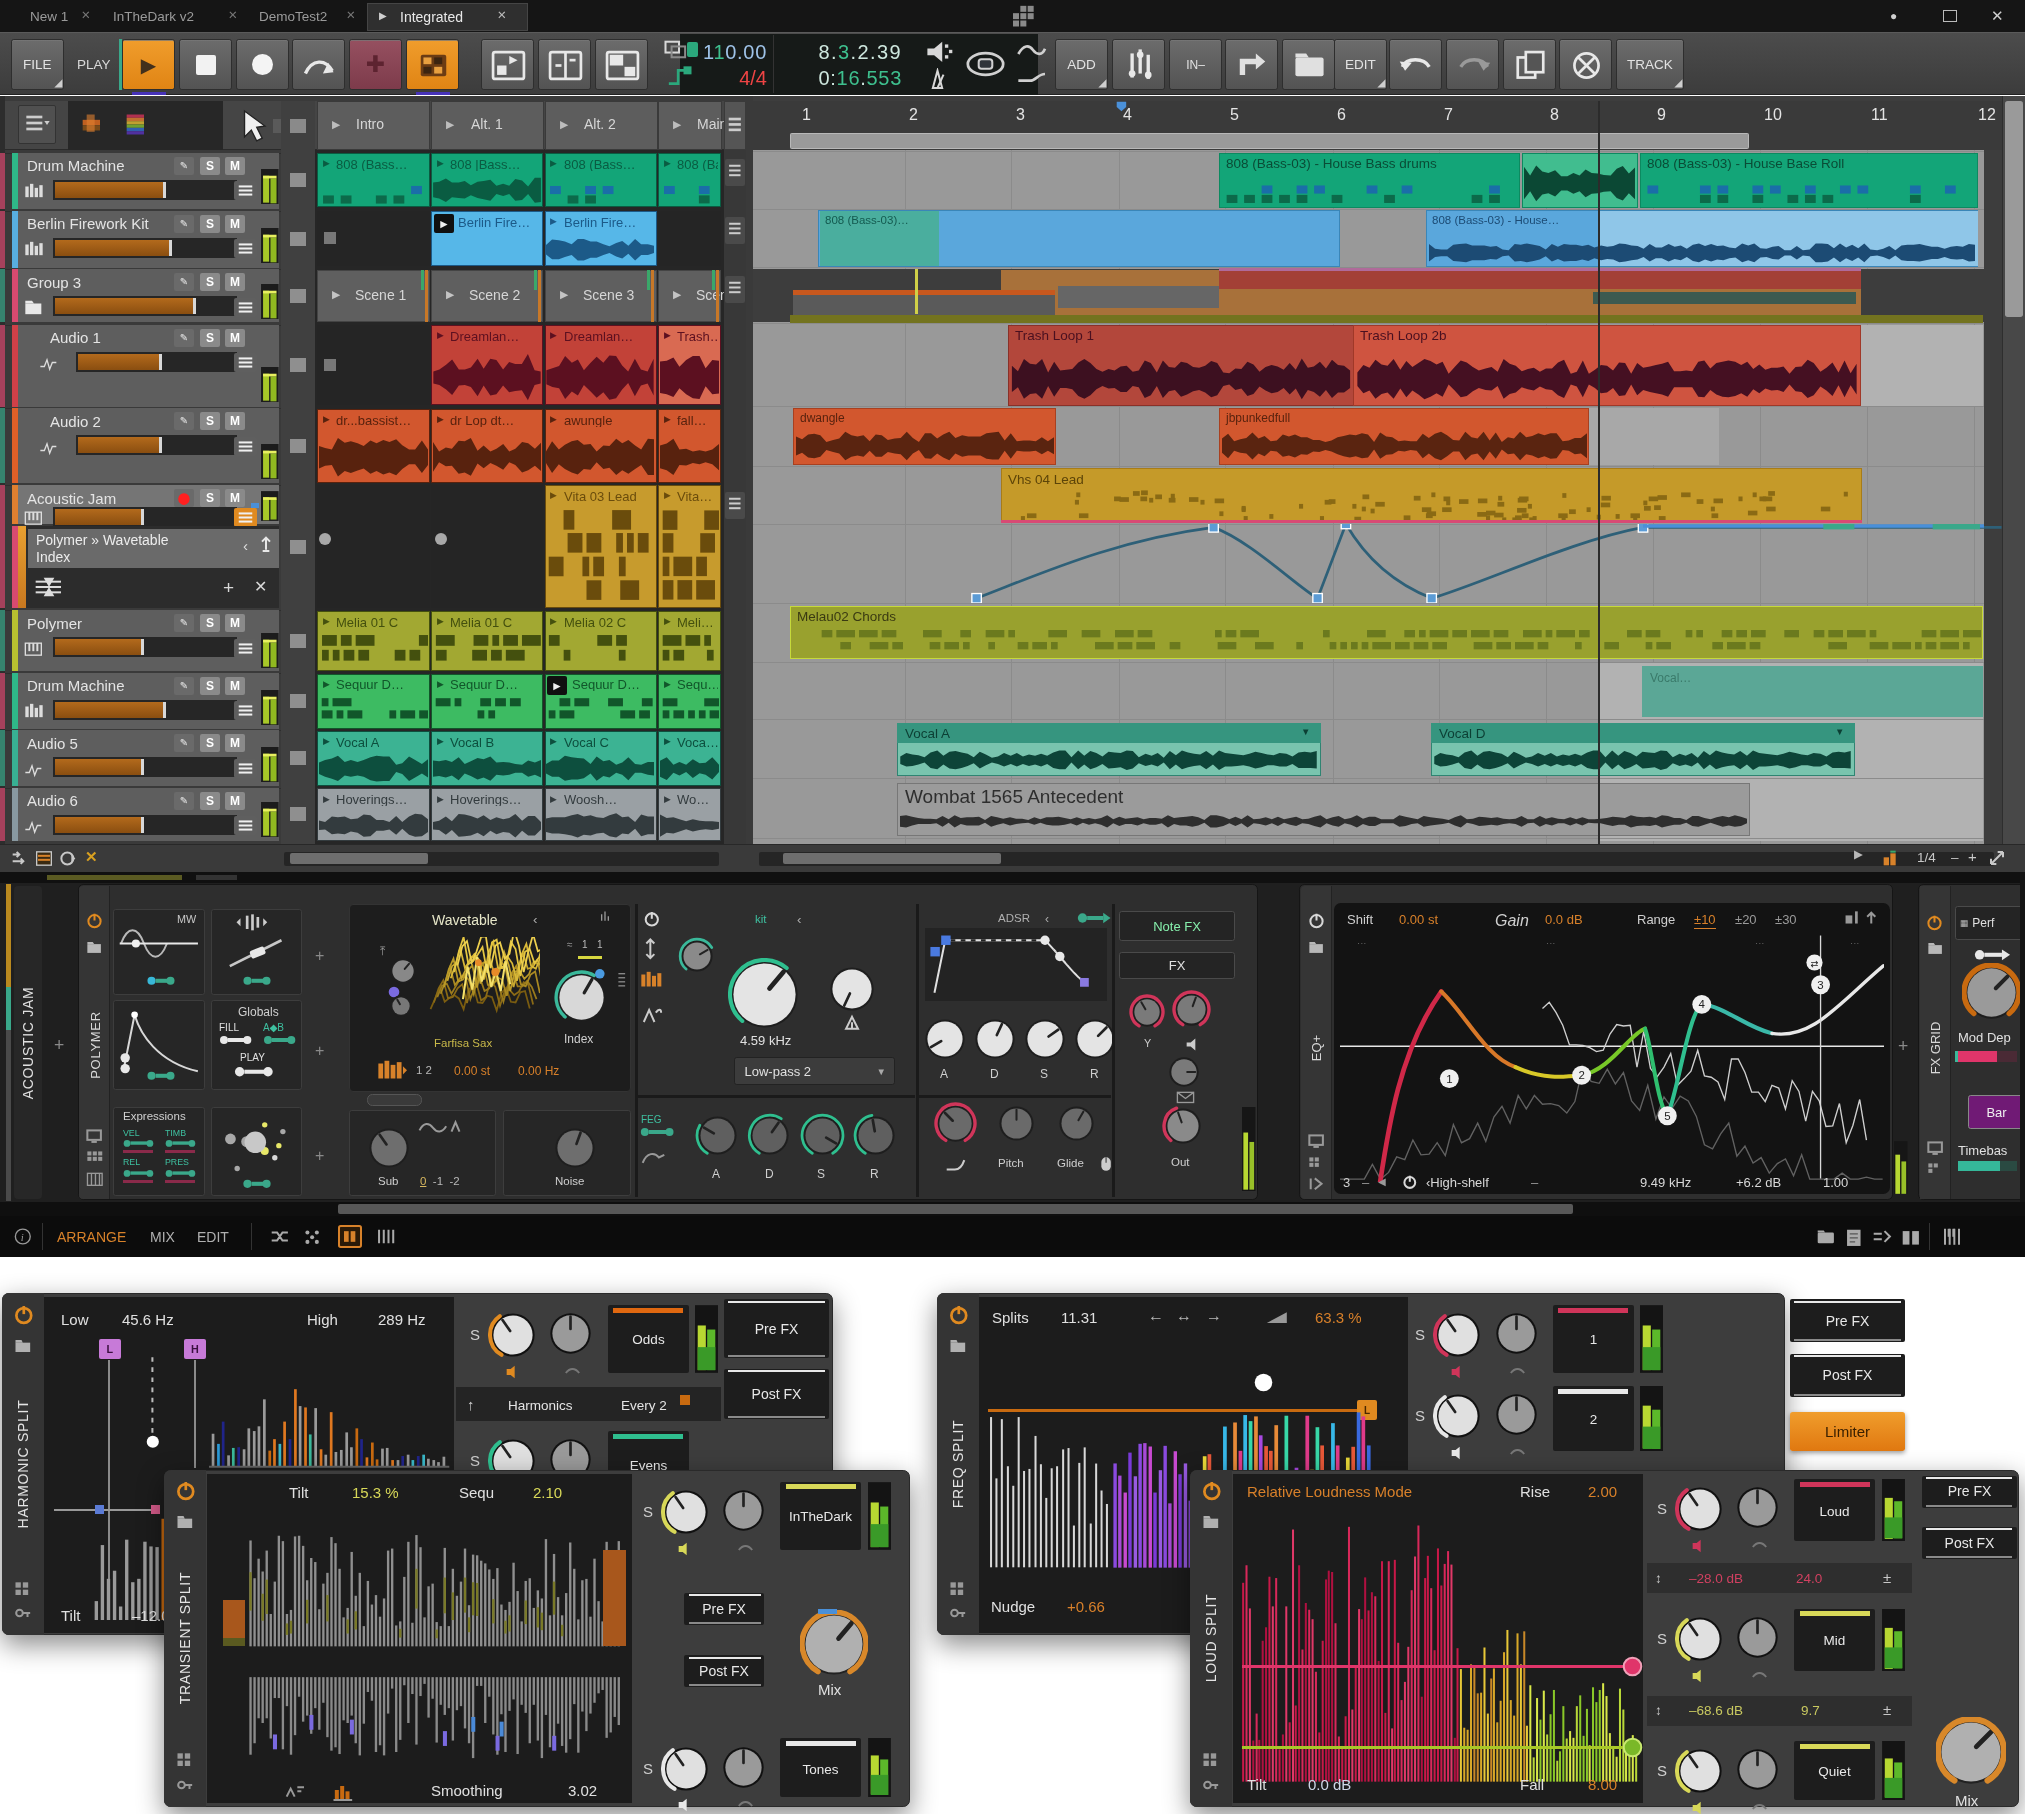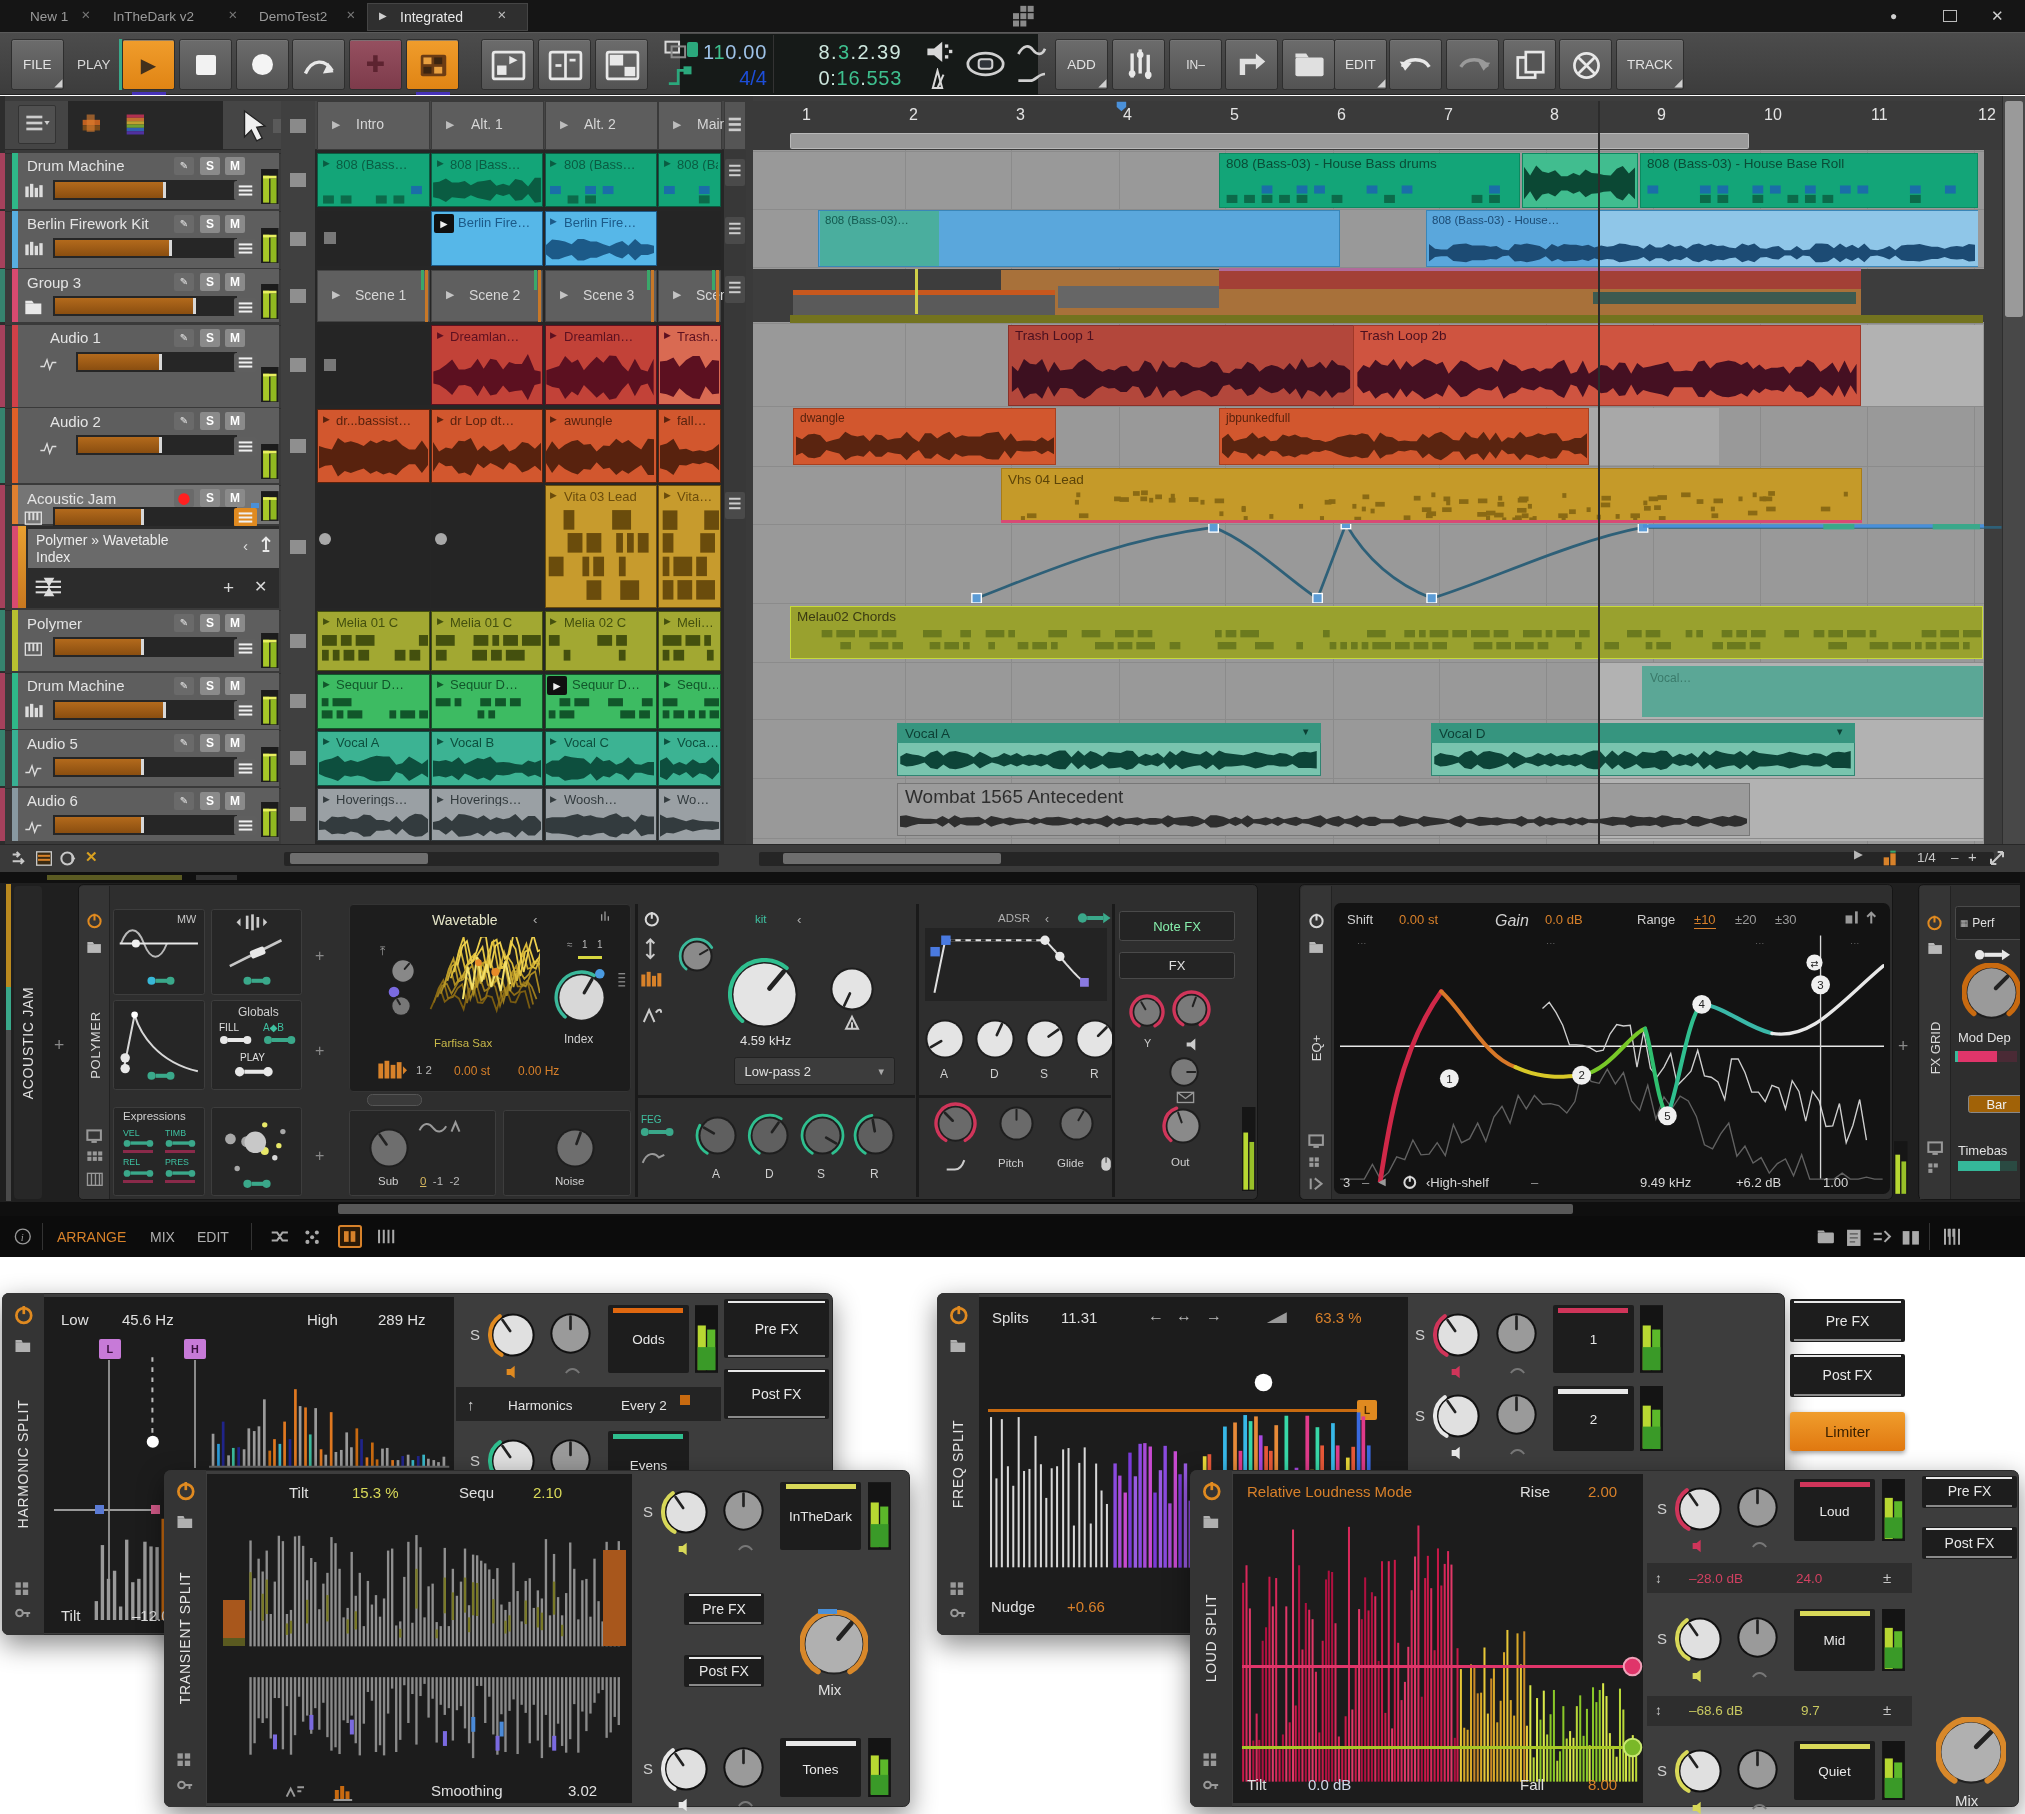--- a/index.html
+++ b/index.html
@@ -91,21 +91,21 @@
 <svg style="position:absolute;left:664px;top:39px;" width="26" height="23" viewBox="0 0 38 34">
     <rect x="2" y="4" width="20" height="16" fill="none" stroke="#d8d8d8" stroke-width="3"></rect>
     <rect x="11" y="11" width="20" height="16" fill="none" stroke="#8a8a8a" stroke-width="3"></rect>
   </svg>
 <div style="position:absolute;left:687px;top:42px;width:10.8px;height:15px;background:#2ba87c;border-radius:2px;"></div>
 <svg style="position:absolute;left:666px;top:65px;" width="27" height="24" viewBox="0 0 40 36">
     <path d="M4 28 L18 28 L18 8 L32 8" stroke="#2ba87c" stroke-width="4" fill="none"></path>
     <rect x="26" y="2" width="12" height="12" fill="#2ba87c"></rect>
   </svg>
 <div style="position:absolute;left:679px;top:42px;font-size:20px;color:#9fc3e8;white-space:nowrap;line-height:1;text-align:right;width:88px;letter-spacing:0.7px;">1<span style="color:#3ec08e">1</span>0.00</div>
-<div style="position:absolute;left:679px;top:68px;font-size:20px;color:#1d4ed8;white-space:nowrap;line-height:1;text-align:right;width:88px;">4/4</div>
+<div style="position:absolute;left:679px;top:68px;font-size:20px;color:#ef4444;white-space:nowrap;line-height:1;text-align:right;width:88px;">4/4</div>
 <div style="position:absolute;left:773px;top:35px;width:1.4px;height:58px;background:#333;"></div>
 <div style="position:absolute;left:807px;top:42px;font-size:20px;color:#cfe8df;white-space:nowrap;line-height:1;text-align:right;width:95px;letter-spacing:1.4px;"><span style="color:#cfe8df">8</span>.<span style="color:#3ec08e">3</span>.2.39</div>
 <div style="position:absolute;left:807px;top:68px;font-size:20px;color:#cfe8df;white-space:nowrap;line-height:1;text-align:right;width:95px;letter-spacing:0.7px;">0:<span style="color:#3ec08e">16</span>.<span style="color:#3ec08e">553</span></div>
 <svg style="position:absolute;left:922px;top:39px;" width="31" height="27" viewBox="0 0 46 40">
     <path d="M8 14 L18 14 L30 4 L30 34 L18 24 L8 24 Z" fill="#d8d8d8"></path>
     <rect x="34" y="8" width="5" height="5" fill="#d8d8d8"></rect>
     <rect x="40" y="16" width="5" height="5" fill="#d8d8d8"></rect>
     <rect x="34" y="24" width="5" height="5" fill="#d8d8d8"></rect>
   </svg>
 <svg style="position:absolute;left:926px;top:68px;" width="23" height="24" viewBox="0 0 34 36">
@@ -1898,21 +1898,21 @@
 <svg style="position:absolute;left:1962px;top:963px;" width="59" height="59" viewBox="0 0 88 88">
     <circle cx="44" cy="44" r="39" fill="#1e1e1e"></circle>
     <circle cx="44" cy="44" r="36" fill="#9a9a9a"></circle>
     <line x1="50.4" y1="37.6" x2="68.0" y2="20.0" stroke="#222" stroke-width="6" stroke-linecap="round"></line>
     <path d="M17.6 75.4A41 41 0 1 1 70.4 75.4" stroke="#c86a10" stroke-width="8" fill="none" stroke-linecap="round"></path>
   </svg>
 <div style="position:absolute;left:1958px;top:1031px;font-size:13px;color:#e0e0e0;white-space:nowrap;line-height:1;">Mod Dep</div>
 <div style="position:absolute;left:1958px;top:1051px;width:59px;height:10.8px;background:#4a2a35;"></div>
 <div style="position:absolute;left:1958px;top:1051px;width:39px;height:10.8px;background:#e0356a;"></div>
 <div style="position:absolute;left:1955px;top:1051px;width:3.4px;height:10.8px;background:#3ab89a;"></div>
-<div style="position:absolute;left:1968px;top:1095px;width:57px;height:18px;background:#a16207;border:0.7px solid #888;border-radius:2.7px;display:flex;align-items:center;justify-content:center;">
+<div style="position:absolute;left:1968px;top:1095px;width:57px;height:34px;background:#701a75;border:0.7px solid #888;border-radius:2.7px;display:flex;align-items:center;justify-content:center;">
     <span style="color:#f0f0f0;font-size:13px;">Bar</span>
   </div>
 <div style="position:absolute;left:1958px;top:1144px;font-size:13px;color:#e0e0e0;white-space:nowrap;line-height:1;">Timebas</div>
 <div style="position:absolute;left:1958px;top:1161px;width:59px;height:9.5px;background:#2a4a42;"></div>
 <div style="position:absolute;left:1958px;top:1161px;width:42px;height:9.5px;background:#35b89a;"></div>
 <div style="position:absolute;left:2020px;top:872px;width:5.4px;height:343px;background:#141414;"></div>
 <div style="position:absolute;left:0px;top:1202px;width:2025px;height:15px;background:#0f0f0f;"></div>
 <div style="position:absolute;left:338px;top:1204px;width:1235px;height:9.5px;background:#585858;border-radius:2px;"></div>
 <div style="position:absolute;left:0px;top:1216px;width:2025px;height:41px;background:#0c0c0c;"></div>
 <svg style="position:absolute;left:13.5px;top:1227px;" width="17.6" height="19" viewBox="0 0 26 28">

